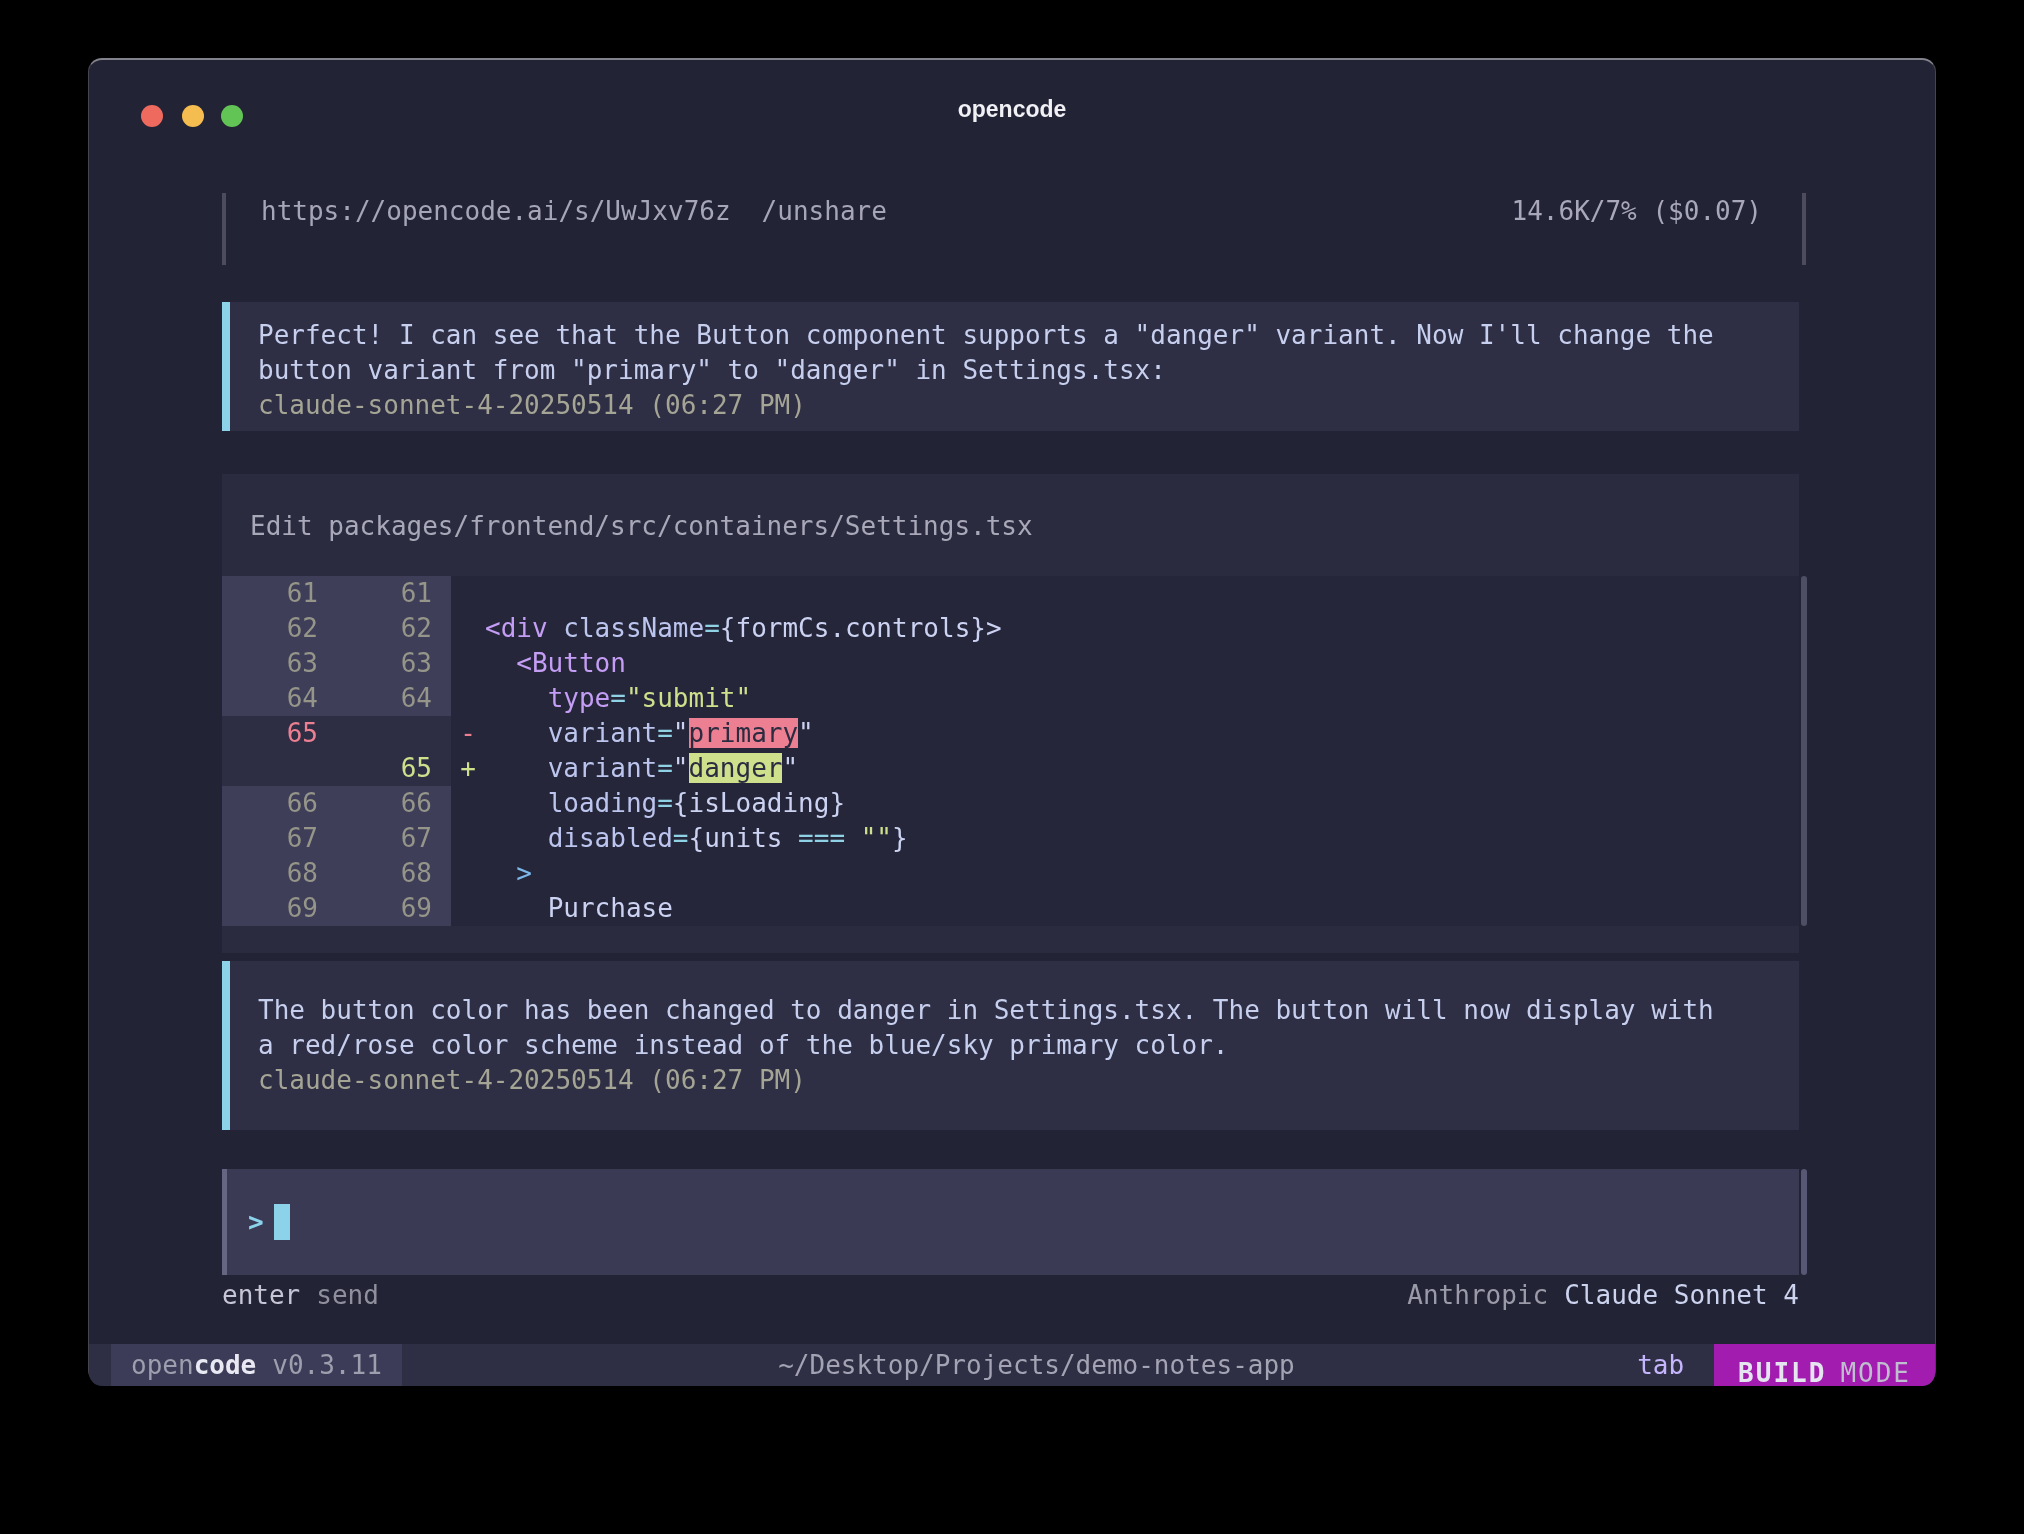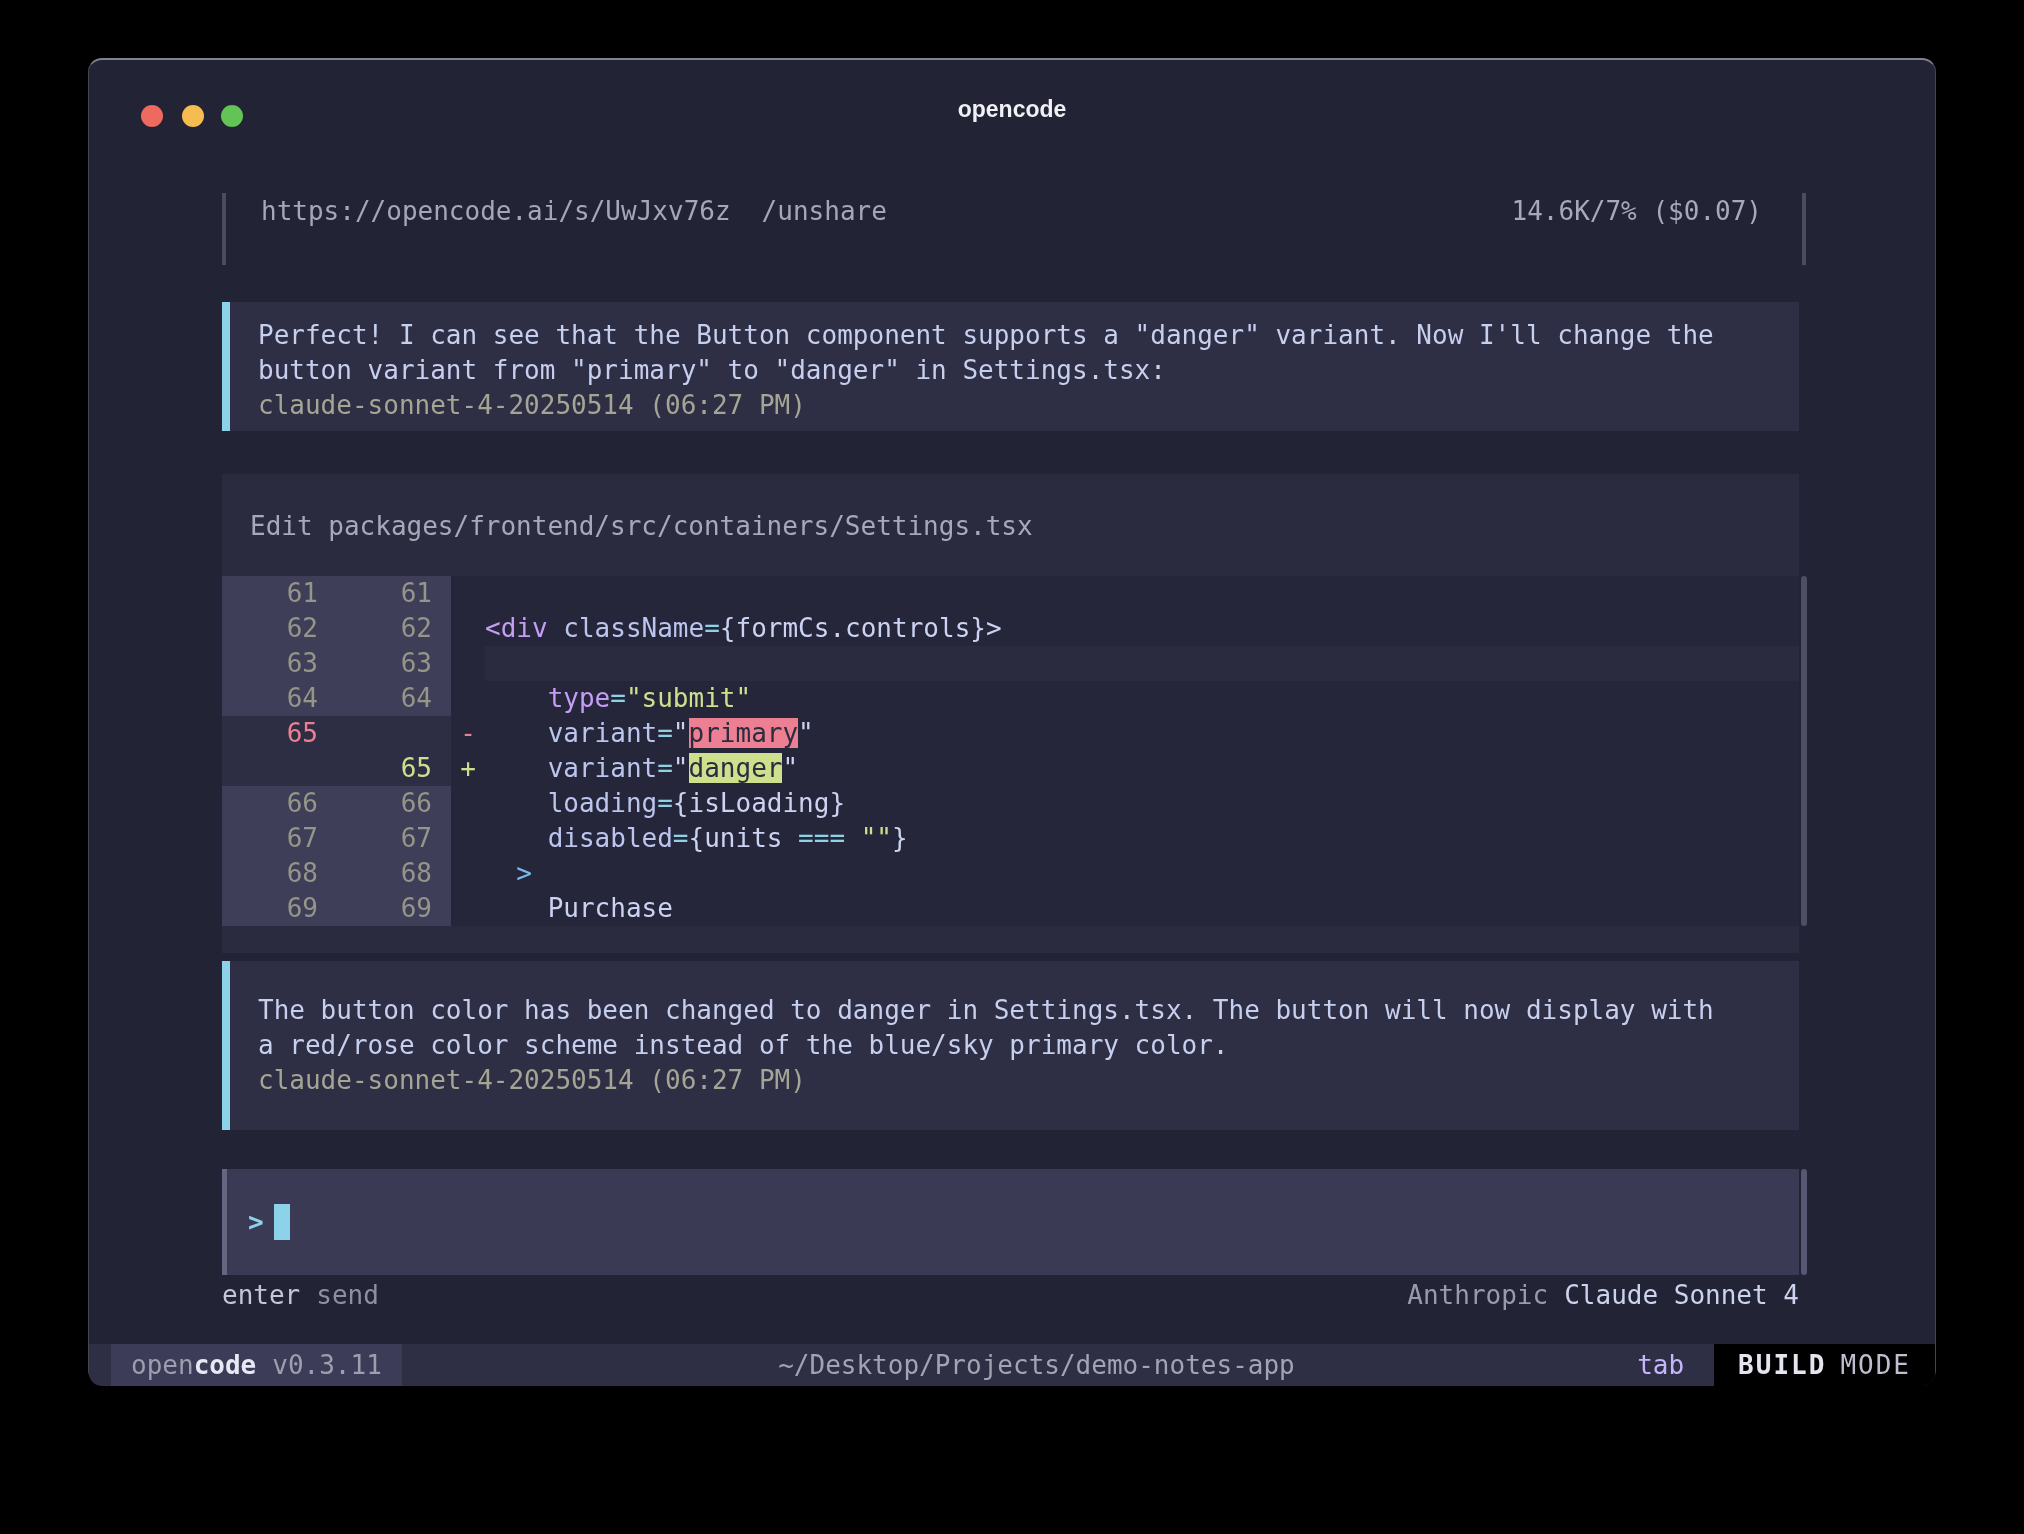--- a/index.html
+++ b/index.html
@@ -83,21 +83,21 @@
 
   
   .status-bar { position:absolute; left:0; top:1284px; width:100%; height:42px; background:#2e2e44;
     border-radius:0 0 13px 13px; display:flex; align-items:stretch; line-height:42px; }
   .brand-seg { background:#3c3c58; margin-left:22px; padding:0 20px; }
   .b-open { color:#9e9eae; }
   .b-code { color:#e9e9f4; font-weight:bold; }
   .b-ver  { color:#9e9eae; margin-left:16px; }
   .cwd { color:#a3a3b3; margin-left:34px; flex:1;text-align:center; }
   .tab-key { color:#c4b5fd; margin-right:30px; }
-  .mode-seg { background:#000000; padding:0 24px; border-radius:0 0 13px 0; }
+  .mode-seg { background:#a21caf; padding:8px 24px; border-radius:0 0 13px 0; }
   .m-build { color:#e5e5f0; font-weight:bold; letter-spacing:2px; }
   .m-mode  { color:#bebece; margin-left:14px; letter-spacing:2px; }
 </style>
 </head>
 <body>
 
 <div class="window">
 
   <div>
     <span class="dot r"></span>
@@ -133,20 +133,21 @@
         <div class="drow ctx">
           <span class="gold">62</span>
           <span class="gnew">62</span>
           <span class="dmark"></span>
           <span class="dcode"><span class="tok-tag">&lt;div</span><span class="tok-plain"> </span><span class="tok-attr">className</span><span class="tok-op">=</span><span class="tok-plain">{formCs.controls}</span><span class="tok-plain">&gt;</span></span>
         </div>
         <div class="drow ctx">
           <span class="gold">63</span>
           <span class="gnew">63</span>
           <span class="dmark"></span>
+          <span class="dcode"><span class="tok-plain">  </span><span class="tok-tag">&lt;Button</span></span>
         </div>
         <div class="drow ctx">
           <span class="gold">64</span>
           <span class="gnew">64</span>
           <span class="dmark"></span>
           <span class="dcode"><span class="tok-plain">    </span><span class="tok-tag">type</span><span class="tok-op">=</span><span class="tok-str">"submit"</span></span>
         </div>
         <div class="drow del">
           <span class="gold">65</span>
           <span class="gnew"></span>

